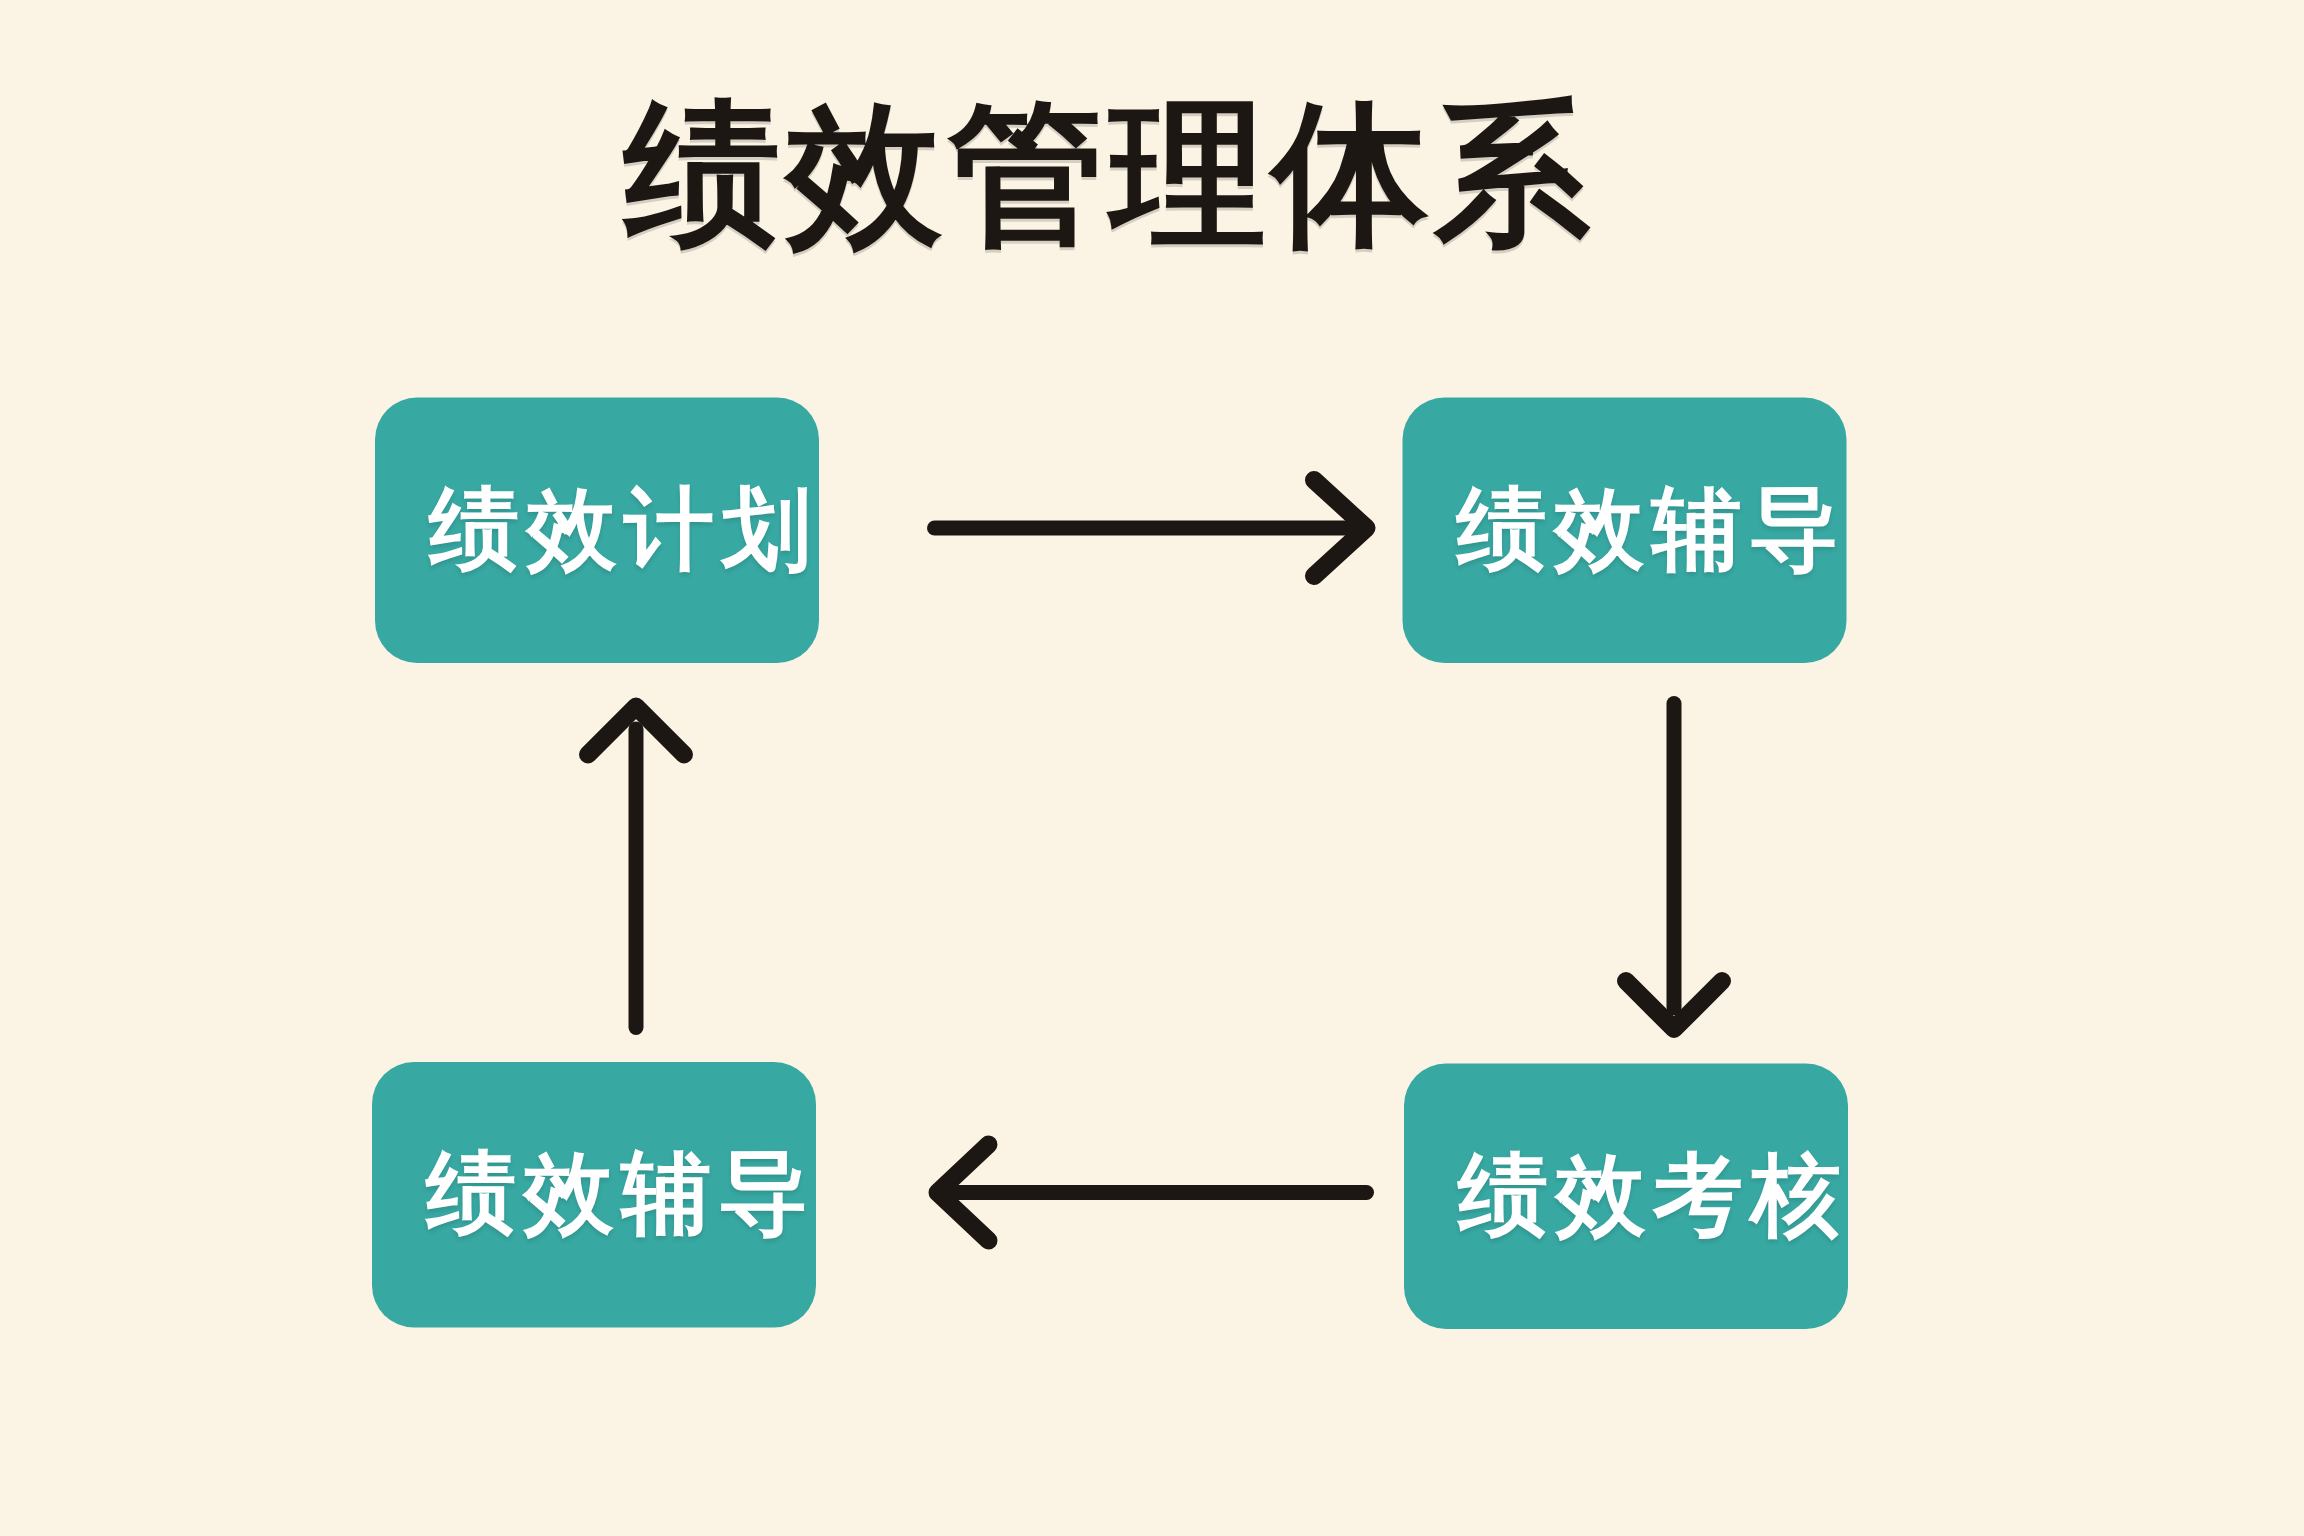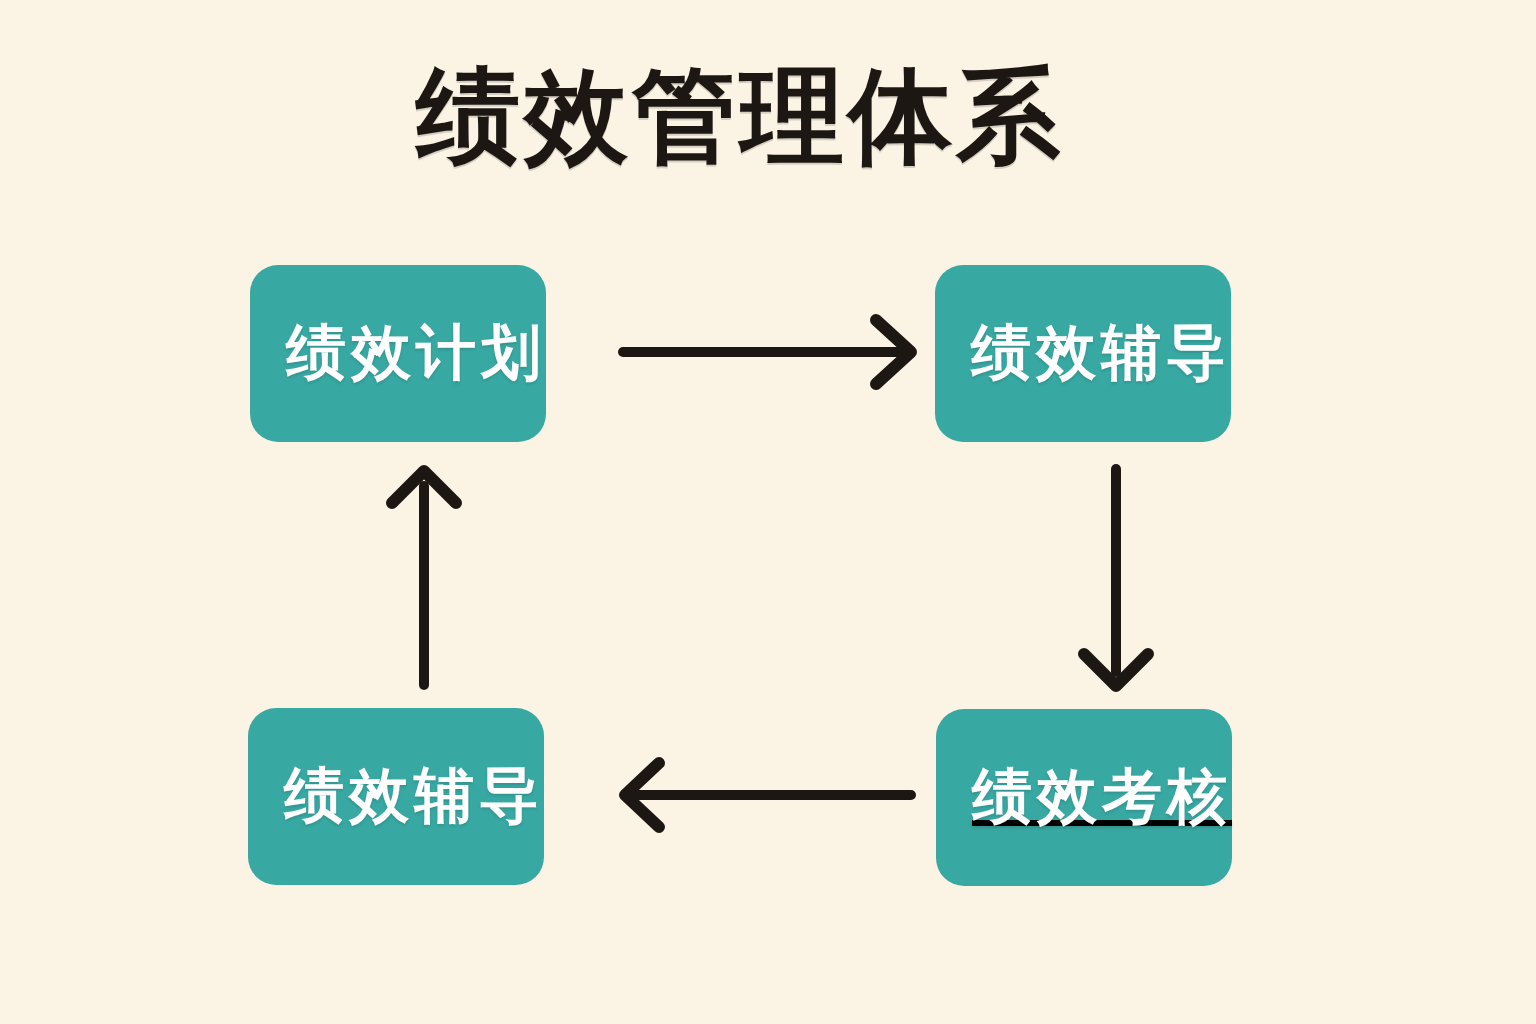--- a/index.html
+++ b/index.html
@@ -41,21 +41,21 @@
     color: var(--box-text);
     font-size: 60px;
     font-weight: bold;
     letter-spacing: 5px;
     white-space: nowrap;
     text-shadow: 0 2px 3px rgba(0,0,0,0.12);
   }
 
   .pos-tl { left: 250px; top: 265px; }
   .pos-tr { left: 935px; top: 265px; }
-  .pos-br { left: 936px; top: 709px; text-decoration: underline; }
+  .pos-br { left: 936px; top: 709px; }
   .pos-bl { left: 248px; top: 708px; }
 
   svg.arrows {
     position: absolute;
     left: 0; top: 0;
     width: 1536px; height: 1024px;
     pointer-events: none;
   }
   svg.arrows path {
     fill: none;

